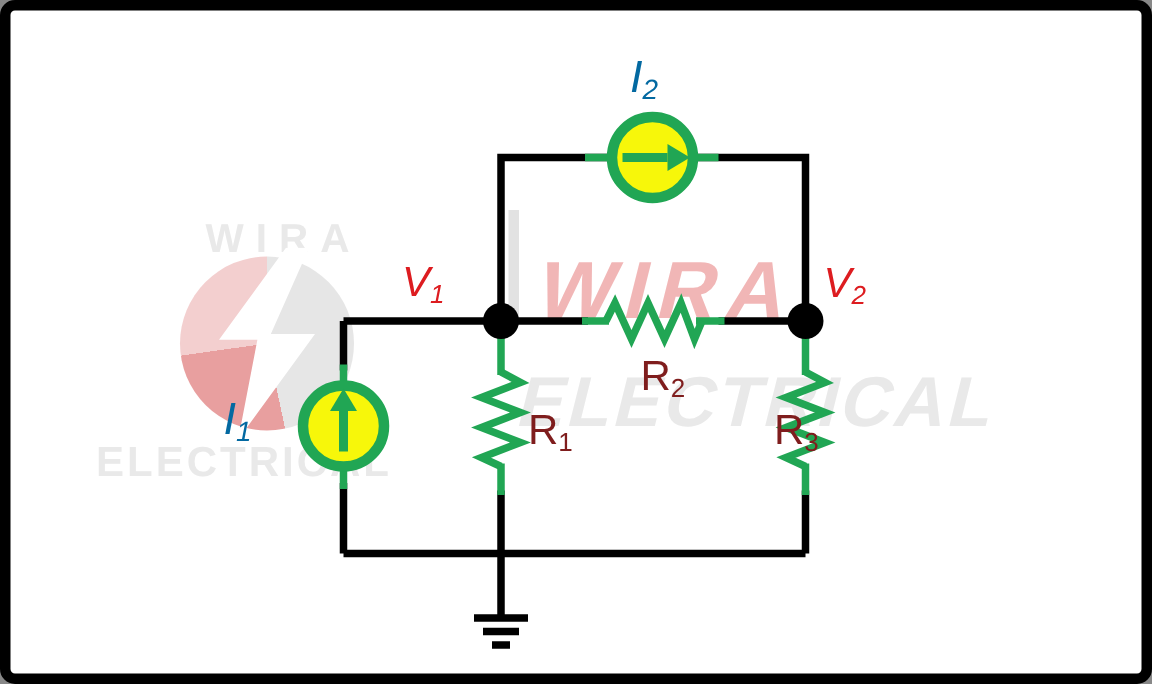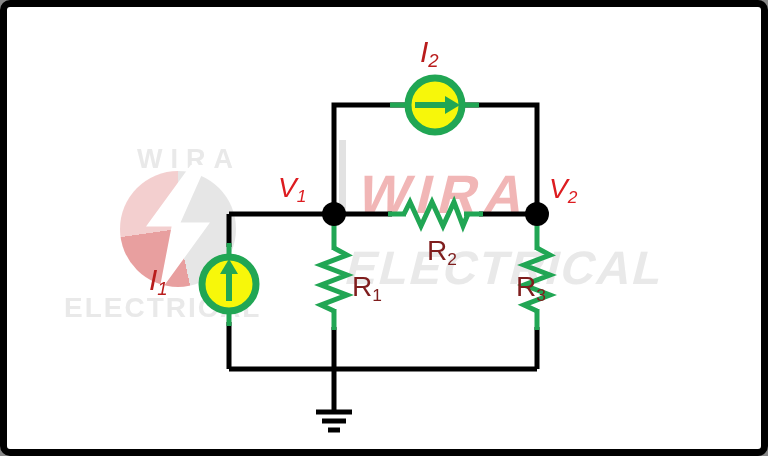--- a/index.html
+++ b/index.html
@@ -61,21 +61,21 @@
   .zig{stroke:var(--component-green,#21a654);stroke-width:5;fill:none;stroke-linejoin:miter;}
   .src{fill:var(--source-fill,#f7f70a);stroke:var(--component-green,#21a654);stroke-width:7;}
   .arrow{stroke:var(--component-green,#21a654);stroke-width:6;fill:none;}
   .arrowhead{fill:var(--component-green,#21a654);stroke:none;}
   .node-dot{fill:var(--wire,#000);stroke:none;}
   .gnd{stroke:var(--wire,#000);stroke-width:5;fill:none;}
   
   .lbl{position:absolute;z-index:3;white-space:nowrap;line-height:1;}
   .lbl sub{font-size:0.62em;vertical-align:-0.28em;}
   .lbl-current,.lbl-voltage{font-style:italic;}
-  .lbl-current{color:#b91c1c;font-size:30px;}
+  .lbl-current{color:#0369a1;font-size:30px;}
   .lbl-voltage{color:var(--node-label,#dd1c20);font-size:28px;}
   .lbl-resistor{color:#7f1d1d;font-size:28px;}
 </style>
 </head>
 <body>
 
 <div id="canvas">
 
   <div class="wm wm-left-line1">WIRA</div>
   <div class="wm wm-logo">
@@ -133,19 +133,19 @@
 
     <g>
       <line class="gnd" x1="309" y1="405" x2="345" y2="405"></line>
       <line class="gnd" x1="315" y1="414" x2="339" y2="414"></line>
       <line class="gnd" x1="321" y1="423" x2="333" y2="423"></line>
     </g>
   </svg>
 
   <div class="lbl lbl-current" style="left:413px;top:30px;"><span>I</span><sub>2</sub></div>
   <div class="lbl lbl-current" style="left:142px;top:258px;"><span>I</span><sub>1</sub></div>
-  <div class="lbl lbl-voltage" style="left:271px;top:167px;"><span>V</span><sub>1</sub></div>
+  <div class="lbl lbl-voltage" style="left:261px;top:167px;"><span>V</span><sub>1</sub></div>
   <div class="lbl lbl-voltage" style="left:542px;top:168px;"><span>V</span><sub>2</sub></div>
   <div class="lbl lbl-resistor" style="left:345px;top:266px;"><span>R</span><sub>1</sub></div>
   <div class="lbl lbl-resistor" style="left:420px;top:230px;"><span>R</span><sub>2</sub></div>
   <div class="lbl lbl-resistor" style="left:485px;top:266px;margin-left:24px;"><span>R</span><sub>3</sub></div>
 
 </div>
 
 </body></html>

